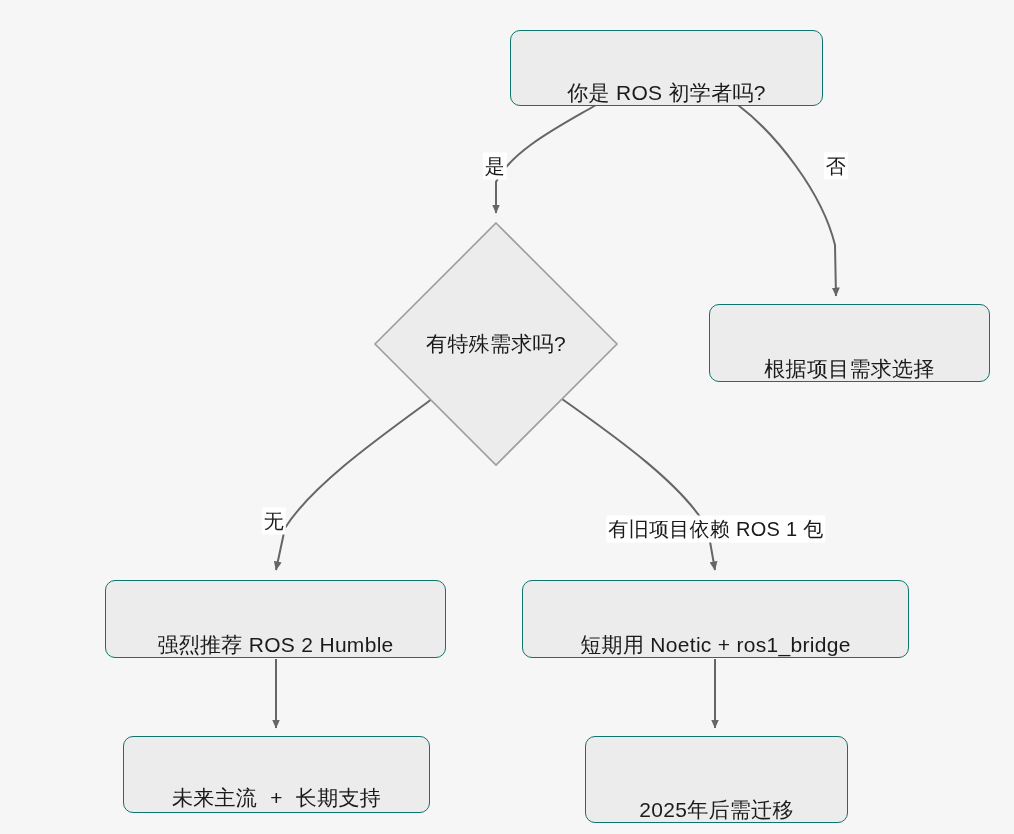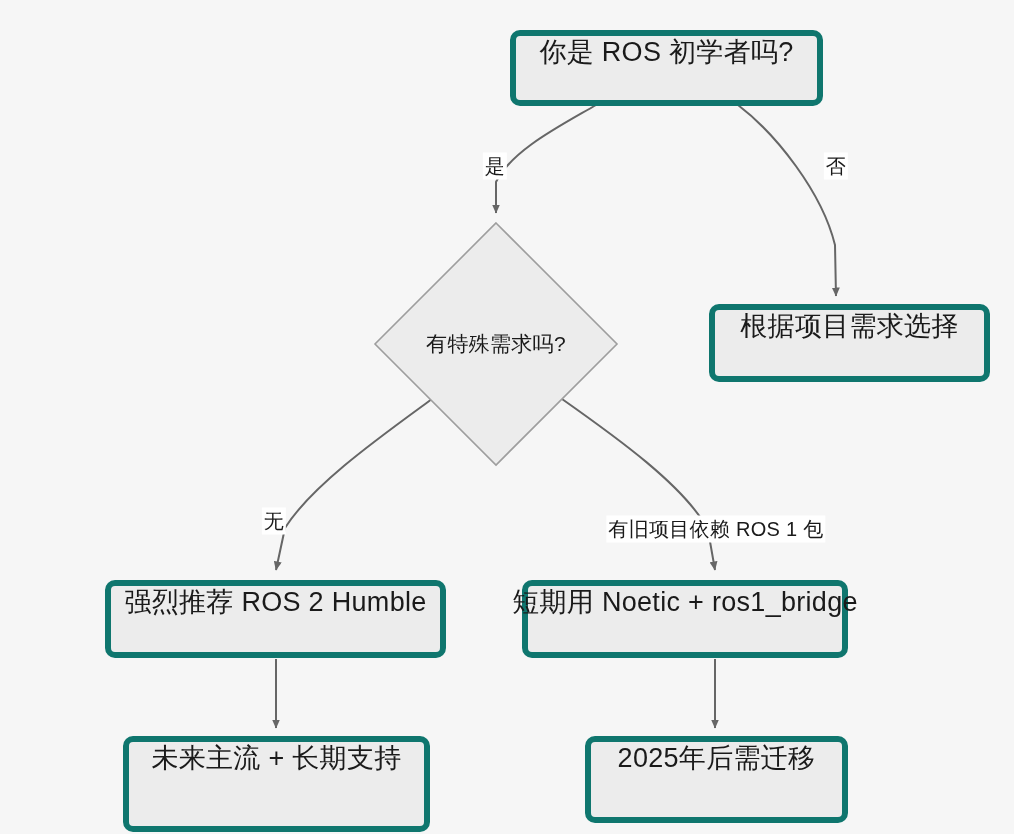--- a/index.html
+++ b/index.html
@@ -19,27 +19,27 @@
     position: absolute;
     top: 0;
     left: 0;
     width: 1014px;
     height: 834px;
   }
   .node-box {
     position: absolute;
     box-sizing: border-box;
     background: #ececec;
-    border: 6px solid #0f766e;
+    border: 1px solid #0f766e;
     border-radius: 10px;
     display: flex;
-    align-items: flex-start;
+    align-items: flex-end;
     justify-content: center;
     color: #1a1a1a;
-    font-size: 27px;
+    font-size: 21px;
     line-height: 1.2;
     letter-spacing: 0.3px;
     white-space: nowrap;
   }
   .node-diamond-wrap {
     position: absolute;
     display: flex;
     align-items: center;
     justify-content: center;
   }
@@ -120,25 +120,25 @@
   </div>
 
   <div class="node-box" style="left:695px; top:304px; width:281px; height:78px;margin-left:14px;">
     <span>根据项目需求选择</span>
   </div>
 
   <div class="node-box" style="left:105px; top:580px; width:341px; height:78px;">
     <span>强烈推荐 ROS 2 Humble</span>
   </div>
 
-  <div class="node-box" style="left:522px; top:580px; width:326px; height:78px;">
+  <div class="node-box" style="left:522px; top:580px; width:387px; height:78px;">
     <span>短期用 Noetic + ros1_bridge</span>
   </div>
 
-  <div class="node-box" style="left:123px; top:736px; width:307px; height:96px;">
+  <div class="node-box" style="left:123px; top:736px; width:307px; height:77px;font-family:Liberation Mono, monospace;">
     <span>未来主流 + 长期支持</span>
   </div>
 
   <div class="node-box" style="left:585px; top:736px; width:263px; height:87px;">
     <span>2025年后需迁移</span>
   </div>
 
   <div class="edge-label" style="left:495px; top:166px;">是</div>
 
   <div class="edge-label" style="left:836px; top:166px;">否</div>

